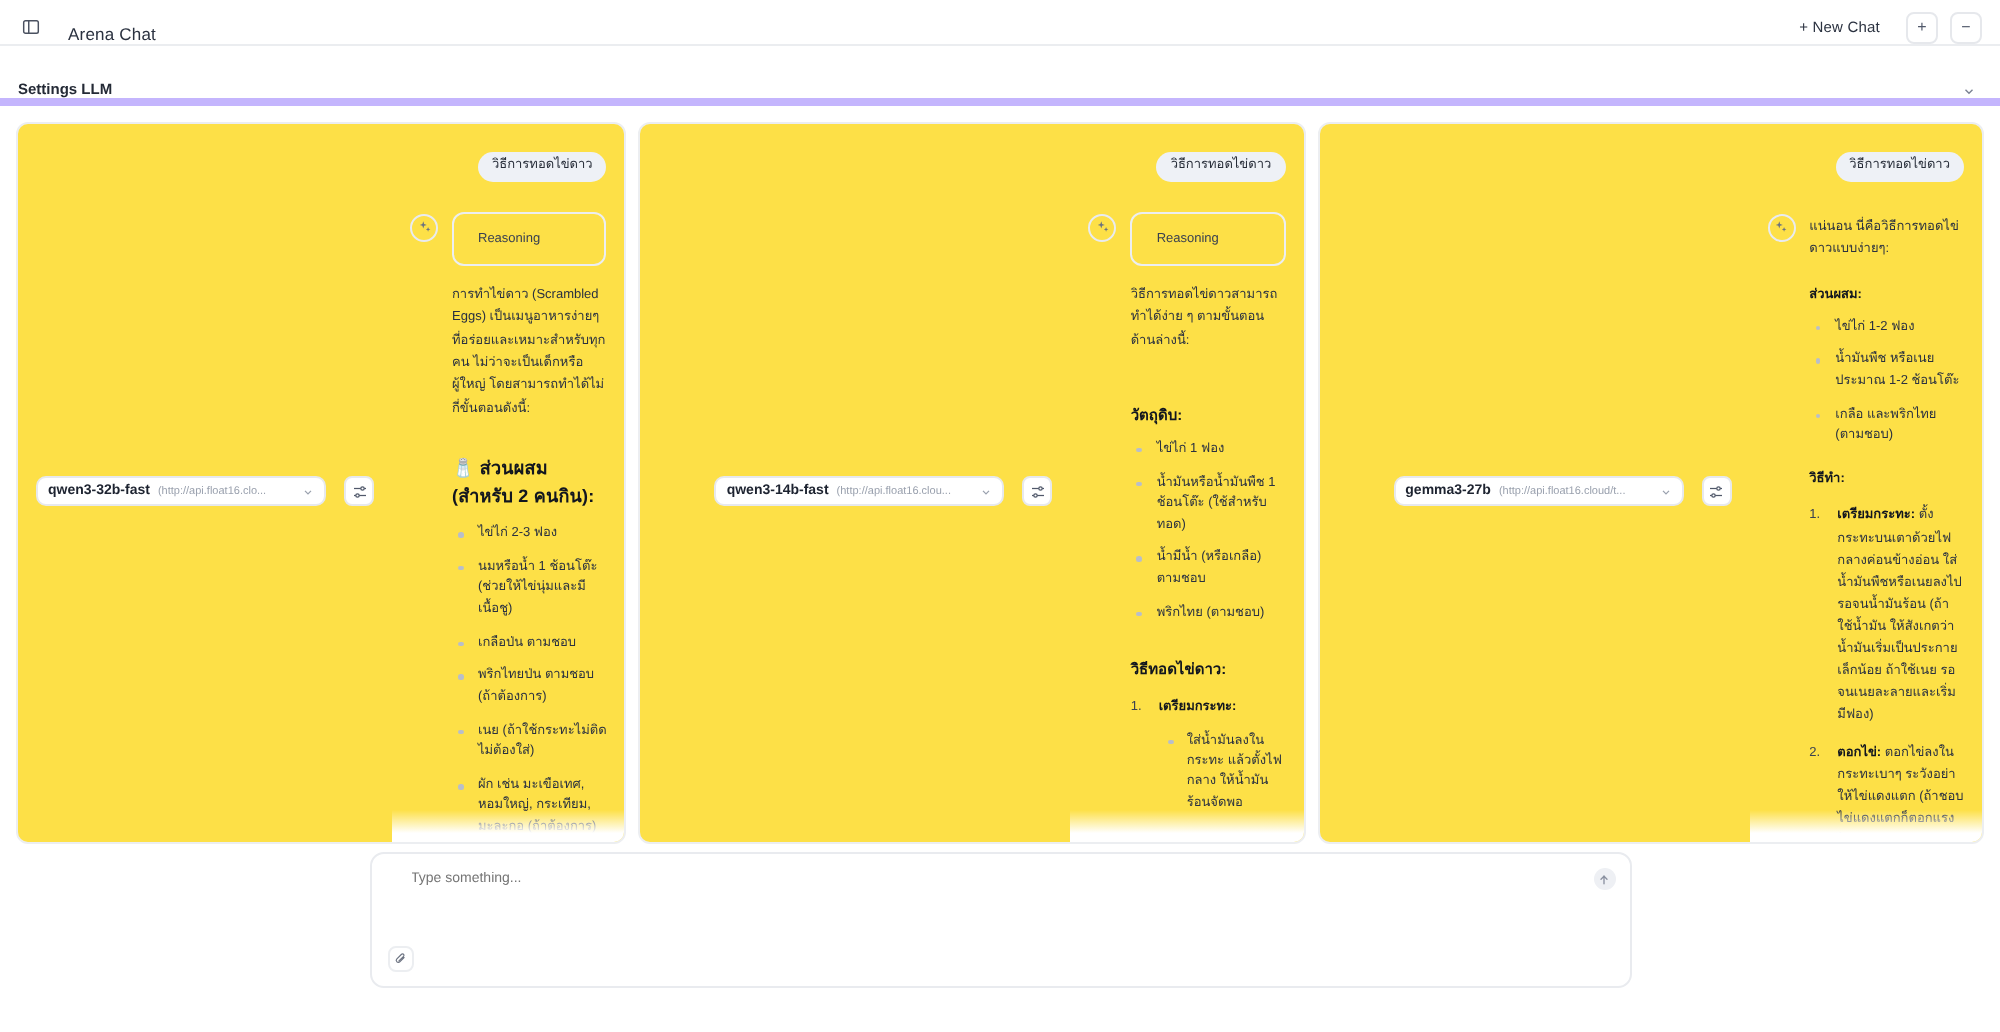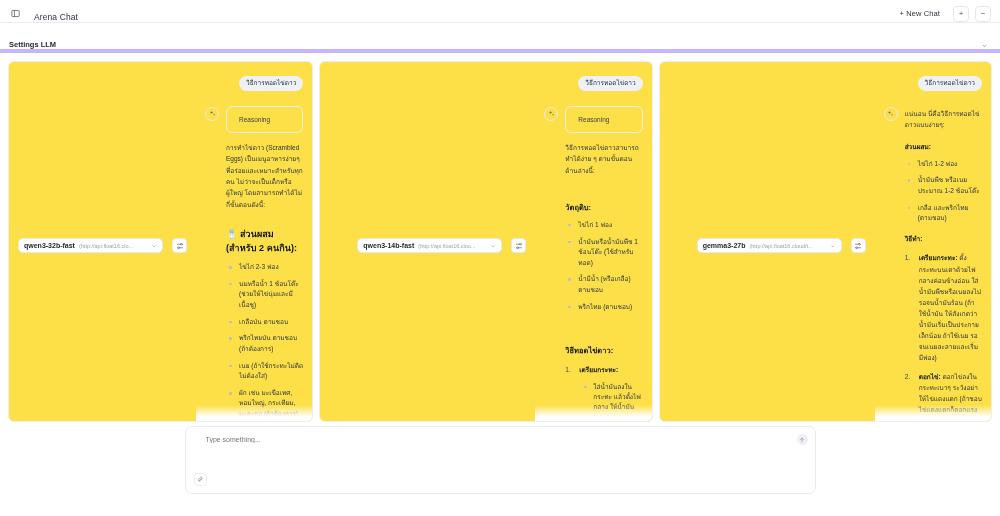--- a/index.html
+++ b/index.html
@@ -296,21 +296,21 @@
             <span class="reasoning-label">Reasoning</span>
           </div>
           <div class="msg-text">วิธีการทอดไข่ดาวสามารถทำได้ง่าย ๆ ตามขั้นตอนด้านล่างนี้:</div>
           <h4 class="md-h4" style="margin-top:25px">วัตถุดิบ:</h4>
           <ul class="md-ul">
             <li>ไข่ไก่ 1 ฟอง</li>
             <li>น้ำมันหรือน้ำมันพืช 1 ช้อนโต๊ะ (ใช้สำหรับทอด)</li>
             <li>น้ำมีน้ำ (หรือเกลือ) ตามชอบ</li>
             <li>พริกไทย (ตามชอบ)</li>
           </ul>
-          <h4 class="md-h4" style="margin-top:32px">วิธีทอดไข่ดาว:</h4>
+          <h4 class="md-h4" style="margin-top:16px">วิธีทอดไข่ดาว:</h4>
           <ol class="md-ol">
             <li>
               <span class="li-strong">เตรียมกระทะ:</span>
               <ul class="md-ul sub">
                 <li>ใส่น้ำมันลงในกระทะ แล้วตั้งไฟกลาง ให้น้ำมันร้อนจัดพอ</li>
               </ul>
             </li>
           </ol>
         </div>
       </div>

